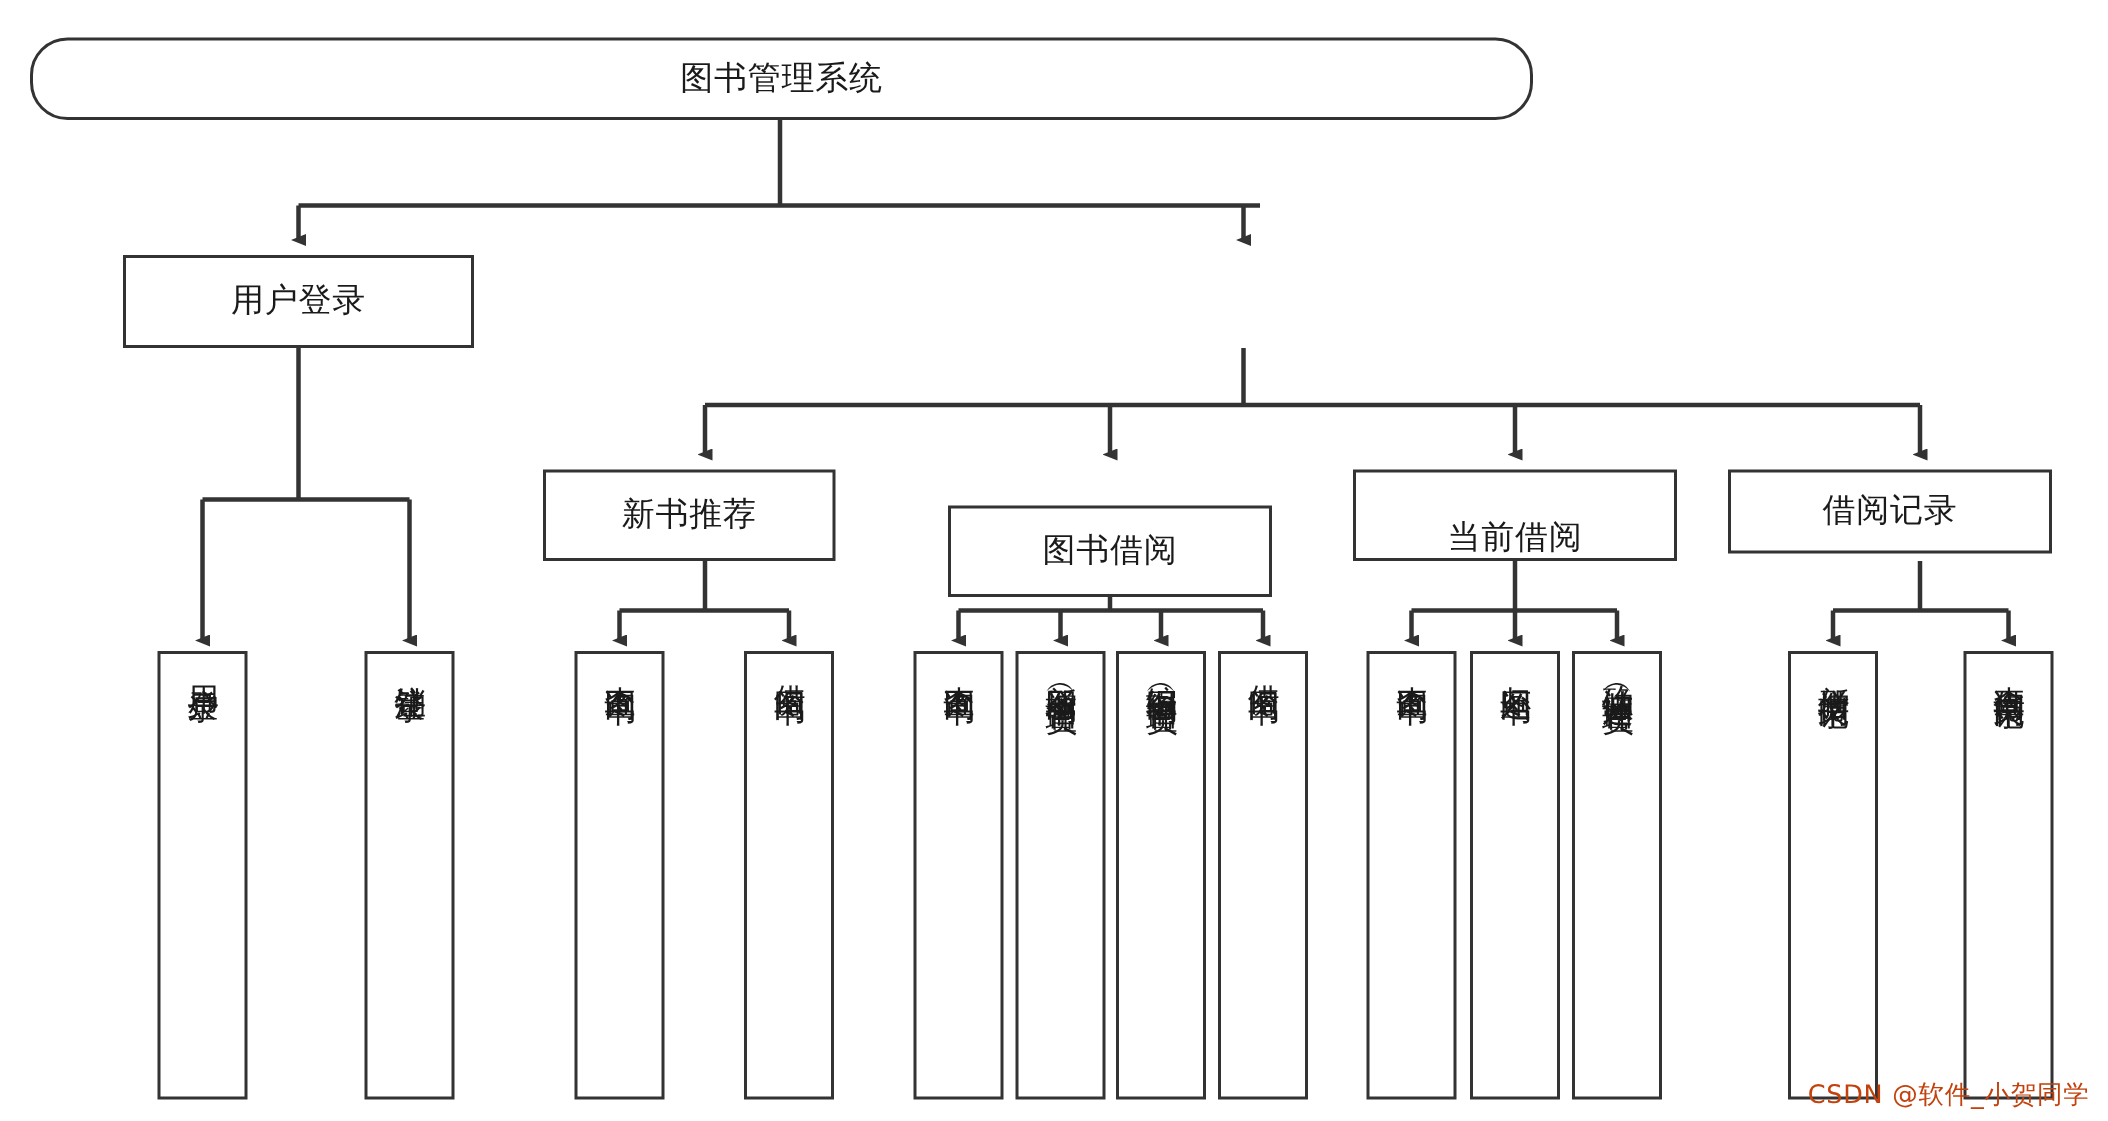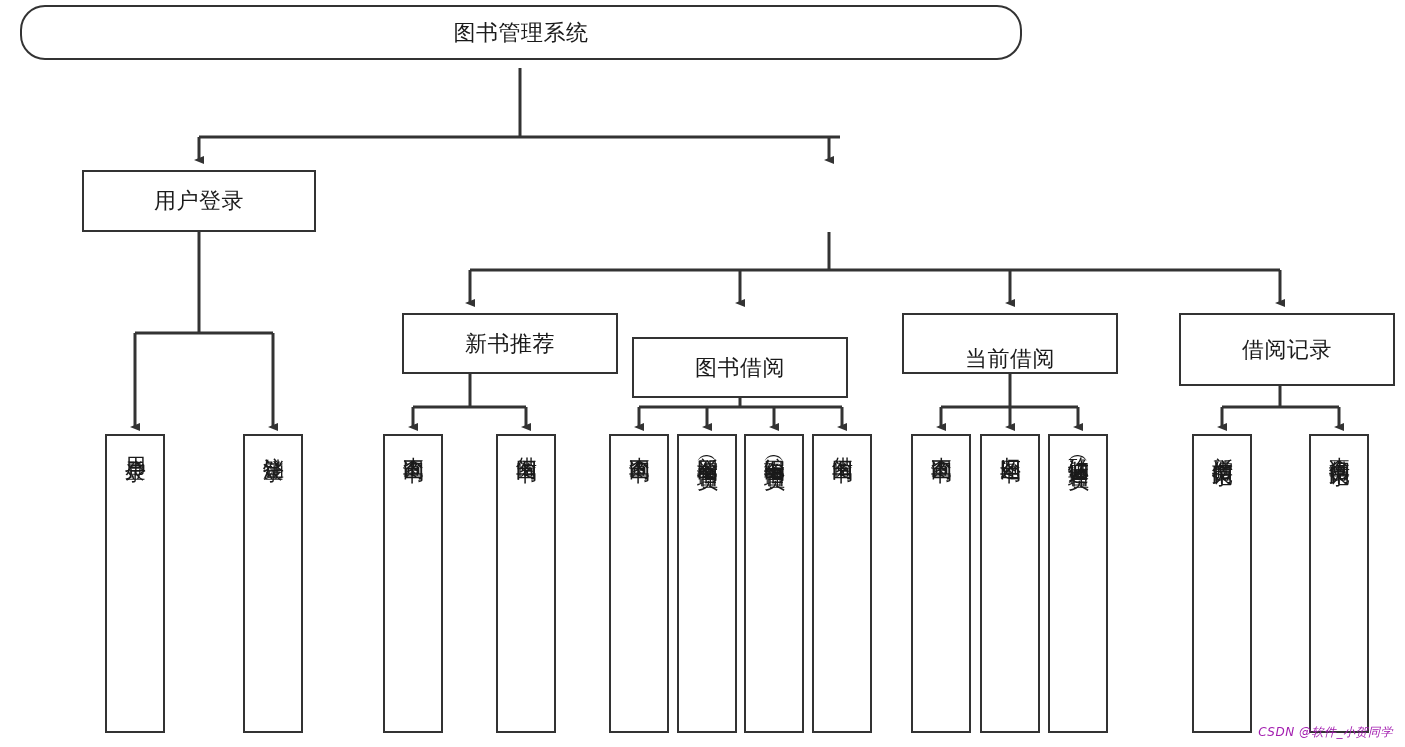--- a/index.html
+++ b/index.html
@@ -53,26 +53,25 @@
     text-orientation: upright;
     font-size: 21px;
     letter-spacing: 2px;
     line-height: 1.0;
     white-space: nowrap;
   }
   #watermark {
     position: absolute;
     right: 12px;
     bottom: 6px;
-    font-size: 12px;
-    color: #a21caf;
+    font-size: 17px;
+    color: #c2410c;
     letter-spacing: 0.5px;
     pointer-events: none;
     white-space: nowrap;
-    font-style: italic;
   }
 </style>
 </head>
 <body>
 
 <div id="diagram-root">
 
   <svg class="wires" viewBox="0 0 1405 747" xmlns="http://www.w3.org/2000/svg">
     <defs>
       <marker id="arrow" markerWidth="10" markerHeight="10" refX="4" refY="5" orient="auto" markerUnits="userSpaceOnUse">
@@ -117,38 +116,38 @@
       <path d="M1078,407 L1078,427" marker-end="url(#arrow)"></path>
 
       <path d="M1280,374 L1280,407"></path>
       <path d="M1222,407 L1339,407"></path>
       <path d="M1222,407 L1222,427" marker-end="url(#arrow)"></path>
       <path d="M1339,407 L1339,427" marker-end="url(#arrow)"></path>
 
     </g>
   </svg>
 
-  <div class="node horizontal" style="left:20px; top:5px; width:1002px; height:55px;border-radius:25px;">
+  <div class="node horizontal" style="left:20px; top:25px; width:1002px; height:55px;border-radius:25px;">
     <span class="node-label">图书管理系统</span>
   </div>
 
   <div class="node horizontal" style="left:82px; top:170px; width:234px; height:62px;">
     <span class="node-label">用户登录</span>
   </div>
 
-  <div class="node horizontal" style="left:362px; top:313px; width:216px; height:61px;margin-left:40px;">
+  <div class="node horizontal" style="left:362px; top:313px; width:195px; height:61px;">
     <span class="node-label">新书推荐</span>
   </div>
   <div class="node horizontal" style="left:632px; top:313px; width:216px; height:61px;margin-top:24px;">
     <span class="node-label">图书借阅</span>
   </div>
   <div class="node horizontal" style="left:902px; top:313px; width:216px; height:61px;align-items:flex-end;">
     <span class="node-label">当前借阅</span>
   </div>
-  <div class="node horizontal" style="left:1179px; top:313px; width:216px; height:73px;">
+  <div class="node horizontal" style="left:1152px; top:313px; width:216px; height:56px;">
     <span class="node-label">借阅记录</span>
   </div>
 
   <div class="node vertical" style="left:105px; top:434px; width:60px; height:299px;">
     <span class="node-label">用户登录</span>
   </div>
   <div class="node vertical" style="left:243px; top:434px; width:60px; height:299px;">
     <span class="node-label">注销登录</span>
   </div>
 

